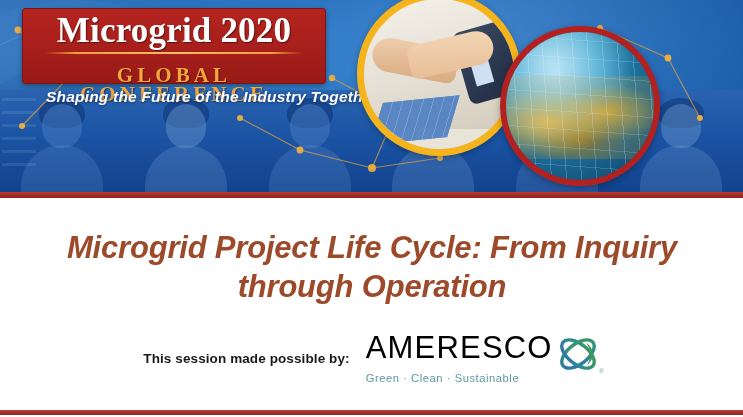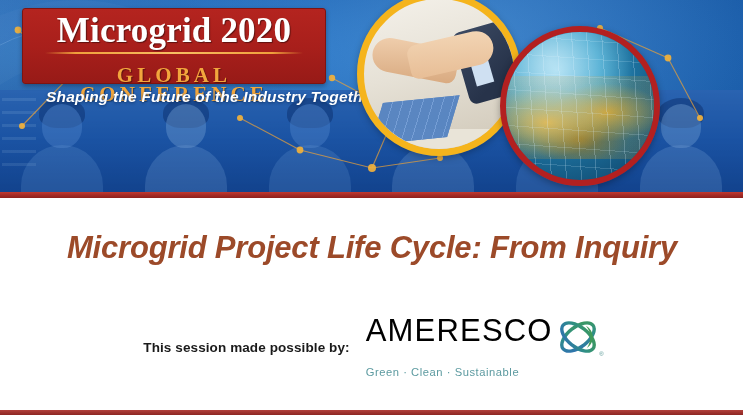--- a/index.html
+++ b/index.html
@@ -286,21 +286,21 @@
     font-weight: bold;
     font-style: italic;
     font-size: 31px;
     line-height: 39px;
     color: #9c4a29;
     letter-spacing: -.2px;
   }
 
   .sponsor-row {
     position: absolute;
-    left: 0; top: 315px;
+    left: 0; top: 332px;
     width: 743px;
     display: flex;
     align-items: center;
     justify-content: center;
     gap: 16px;
   }
   .sponsor-label {
     font-size: 13.5px;
     font-weight: bold;
     color: #1a1a1a;
@@ -318,21 +318,21 @@
     display: block;
     font-family: "Liberation Sans", sans-serif;
     font-size: 31px;
     line-height: 32px;
     font-weight: normal;
     color: #000000;
     letter-spacing: 1.2px;
   }
   .ameresco-tag {
     display: block;
-    margin-top: 19px;
+    margin-top: 8px;
     font-size: 11.2px;
     line-height: 13px;
     color: #5c9aa0;
     letter-spacing: .55px;
   }
   .ameresco-mark {
     margin-top: 2px;
     position: relative;
   }
   .ameresco-reg {
@@ -439,20 +439,21 @@
       <div class="glb-grid"></div>
       <div class="glb-shine"></div>
     </div>
   </div>
 
   <div class="rule-top"></div>
 
   <div class="session-title">
     <span>Microgrid Project Life Cycle: From Inquiry</span>
     <br>
+    <span>through Operation</span>
   </div>
 
   <div class="sponsor-row">
     <div class="sponsor-label">This session made possible by:</div>
 
     <div class="ameresco">
       <div class="ameresco-text">
         <span class="ameresco-name">AMERESCO</span>
         <span class="ameresco-tag">Green  ·  Clean  ·  Sustainable</span>
       </div>

